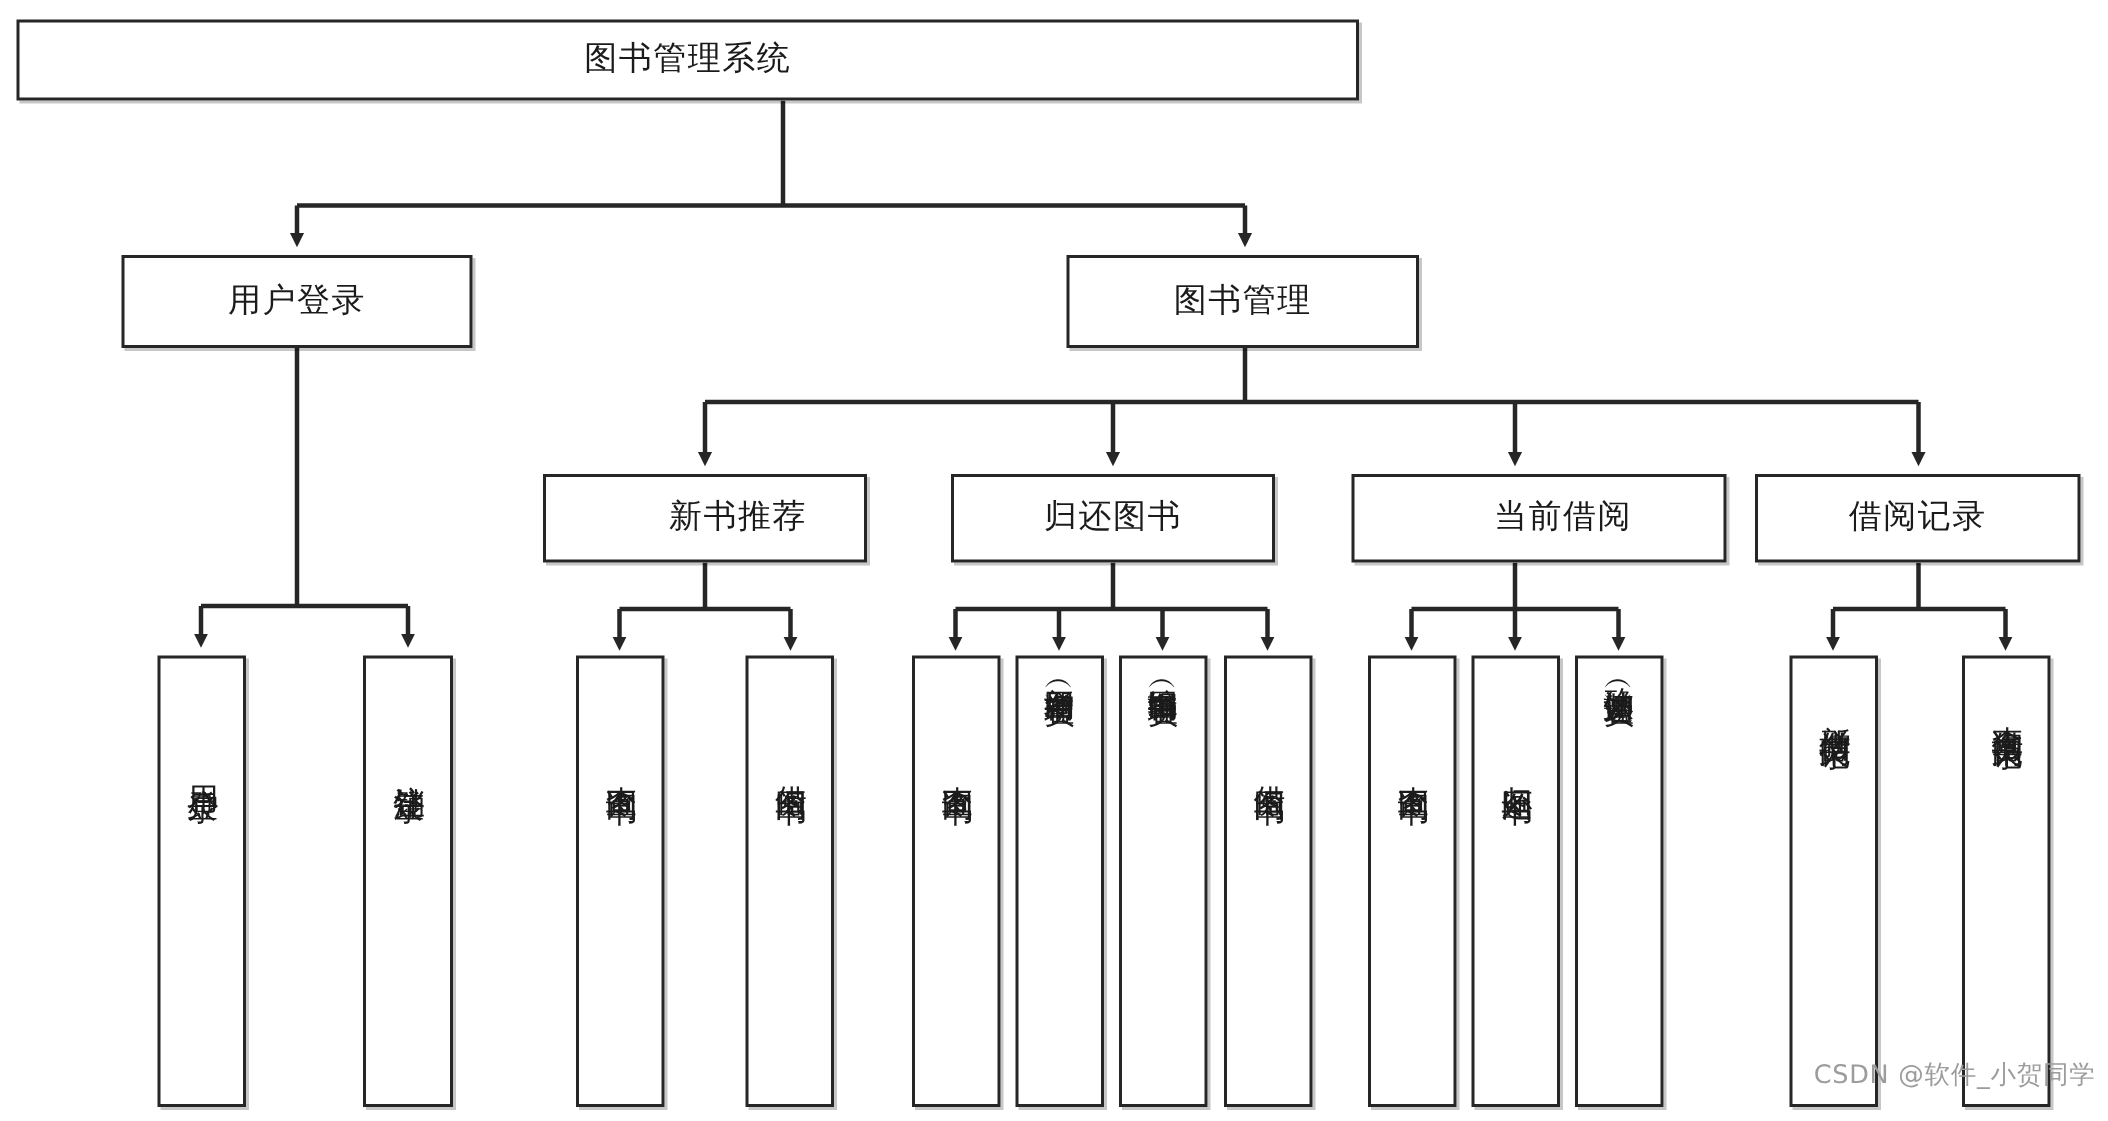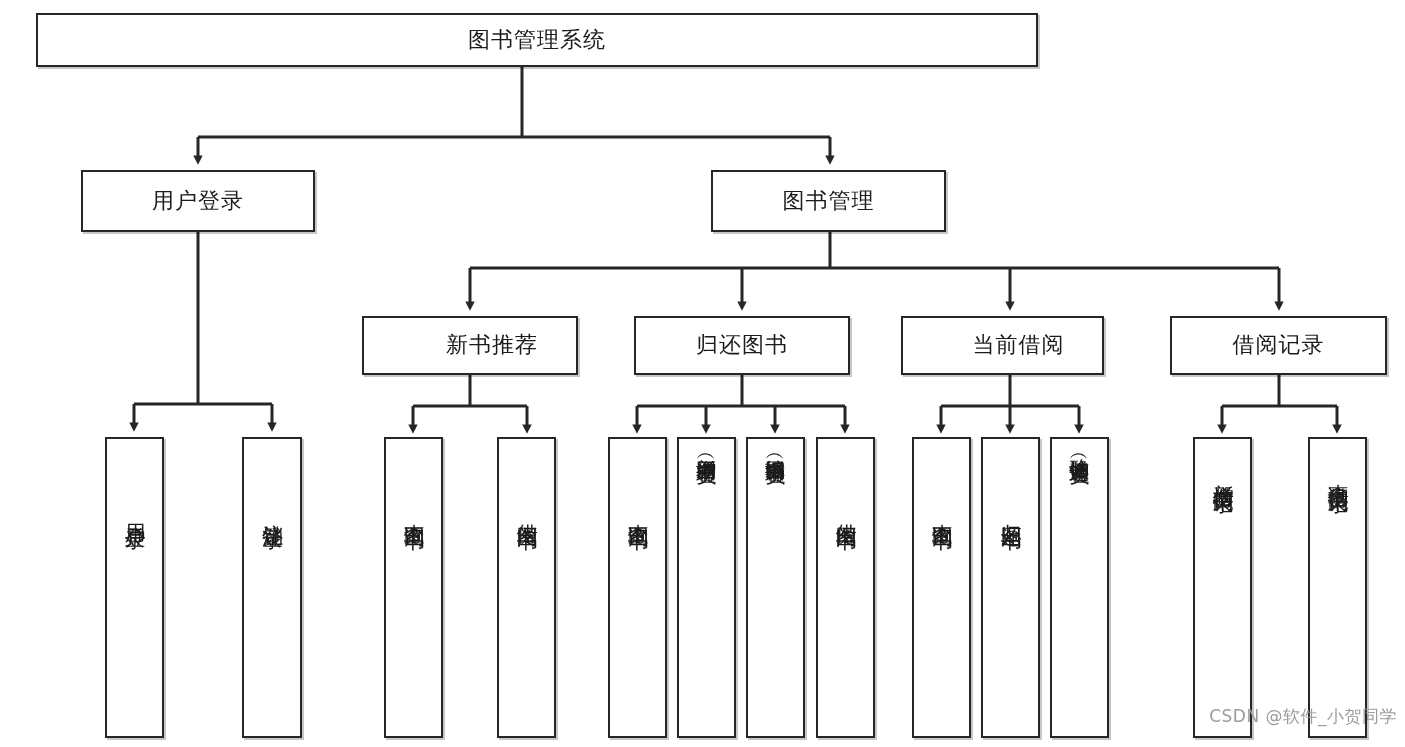--- a/index.html
+++ b/index.html
@@ -120,38 +120,38 @@
       <path d="M1010,406 L1010,429" marker-end="url(#arrow)"></path>
       <path d="M1079,406 L1079,429" marker-end="url(#arrow)"></path>
 
       <path d="M1279,375 L1279,406"></path>
       <path d="M1222,406 L1337,406"></path>
       <path d="M1222,406 L1222,429" marker-end="url(#arrow)"></path>
       <path d="M1337,406 L1337,429" marker-end="url(#arrow)"></path>
     </g>
   </svg>
 
-  <div class="node horiz" style="left:36px; top:13px; width:1002px; height:54px;">
+  <div class="node horiz" style="left:11px; top:13px; width:895px; height:54px;">
     <span>图书管理系统</span>
   </div>
 
   <div class="node horiz" style="left:81px; top:170px; width:234px; height:62px;">
     <span>用户登录</span>
   </div>
   <div class="node horiz" style="left:711px; top:170px; width:235px; height:62px;">
     <span>图书管理</span>
   </div>
 
   <div class="node horiz" style="left:362px; top:316px; width:216px; height:59px;padding-left:44px;">
     <span>新书推荐</span>
   </div>
   <div class="node horiz" style="left:634px; top:316px; width:216px; height:59px;">
     <span>归还图书</span>
   </div>
-  <div class="node horiz" style="left:901px; top:316px; width:203px; height:59px;padding-left:32px;">
+  <div class="node horiz" style="left:901px; top:316px; width:250px; height:59px;padding-left:32px;">
     <span>当前借阅</span>
   </div>
   <div class="node horiz" style="left:1170px; top:316px; width:217px; height:59px;">
     <span>借阅记录</span>
   </div>
 
   <div class="node vert" style="left:105px; top:437px; width:59px; height:301px; padding-top:68px;">
     <span class="vtext">用户登录</span>
   </div>
   <div class="node vert" style="left:242px; top:437px; width:60px; height:301px; padding-top:68px;">

